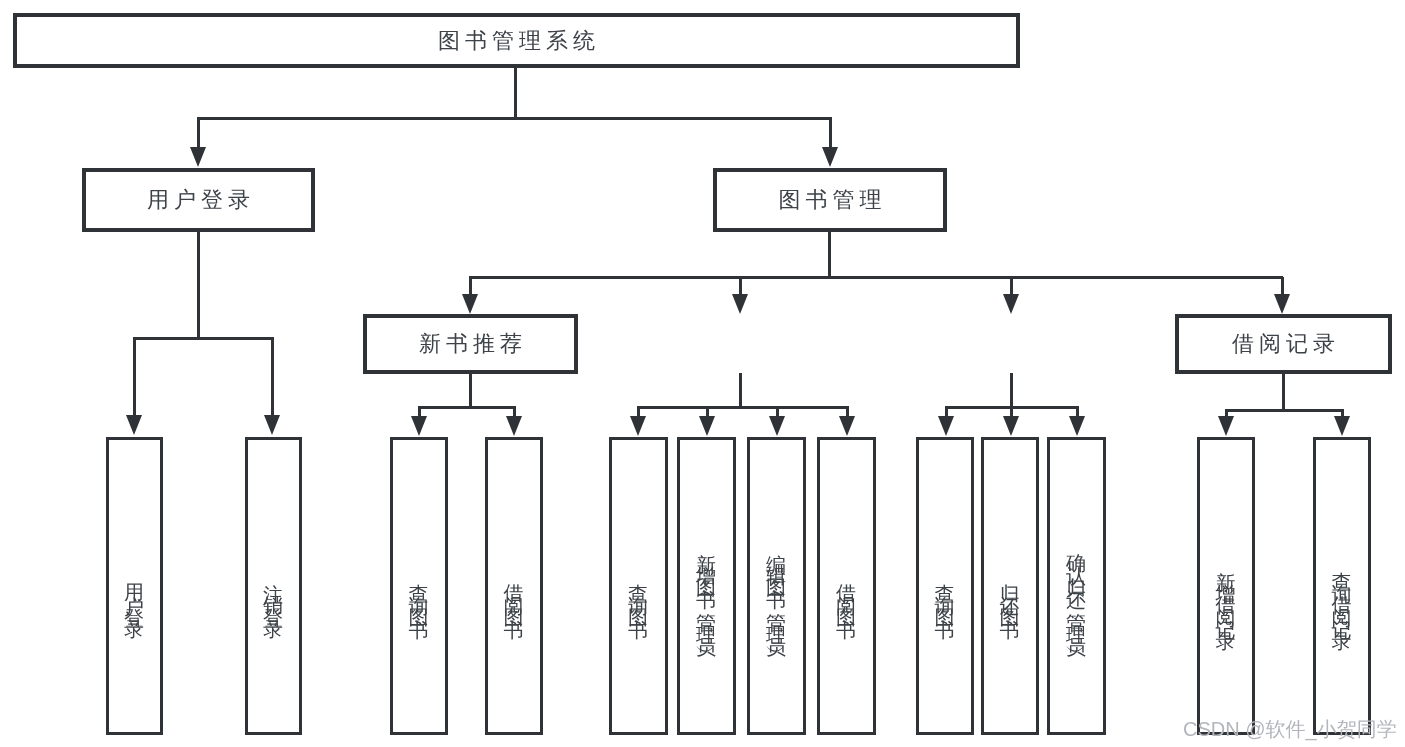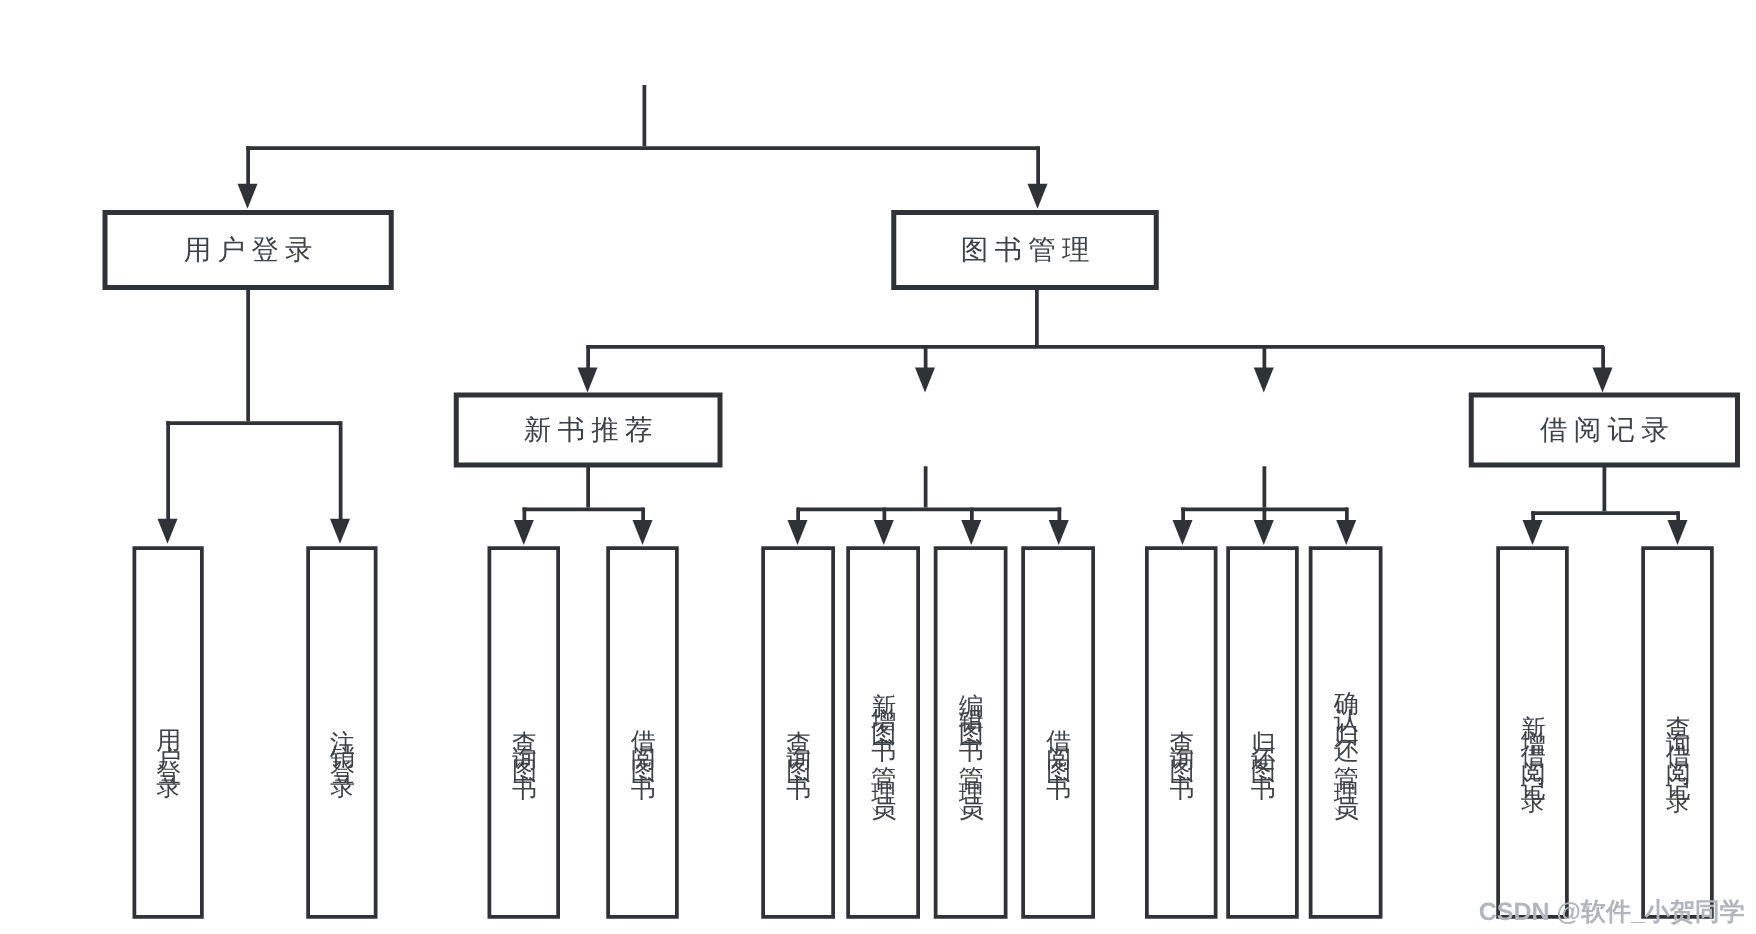--- a/index.html
+++ b/index.html
@@ -58,40 +58,42 @@
     border-right: 8px solid transparent;
     border-top: 20px solid var(--line);
   }
   .watermark {
     position: absolute;
     left: 1183px;
     top: 716px;
     font-size: 20px;
     color: var(--watermark);
     white-space: nowrap;
-    font-weight: bold;
   }
 </style>
 </head>
 <body>
 
 <div class="canvas">
 
+  <div class="box hbox" style="left:13px;top:13px;width:1007px;height:55px;">
+    <span>图书管理系统</span>
+  </div>
 
   <div class="vline" style="left:514px;top:68px;height:49px;"></div>
   <div class="hline" style="left:197px;top:117px;width:634px;"></div>
   <div class="vline" style="left:197px;top:117px;height:31px;"></div>
   <div class="arrow" style="left:190px;top:147px;"></div>
   <div class="vline" style="left:829px;top:117px;height:31px;"></div>
   <div class="arrow" style="left:822px;top:147px;"></div>
 
   <div class="box hbox" style="left:82px;top:168px;width:233px;height:64px;">
     <span>用户登录</span>
   </div>
-  <div class="box hbox" style="left:713px;top:168px;width:214px;height:64px;">
+  <div class="box hbox" style="left:713px;top:168px;width:234px;height:64px;">
     <span>图书管理</span>
   </div>
 
   <div class="vline" style="left:197px;top:231px;height:106px;"></div>
   <div class="hline" style="left:133px;top:337px;width:140px;"></div>
   <div class="vline" style="left:133px;top:337px;height:79px;"></div>
   <div class="arrow" style="left:126px;top:415px;"></div>
   <div class="vline" style="left:271px;top:337px;height:79px;"></div>
   <div class="arrow" style="left:264px;top:415px;"></div>
 

